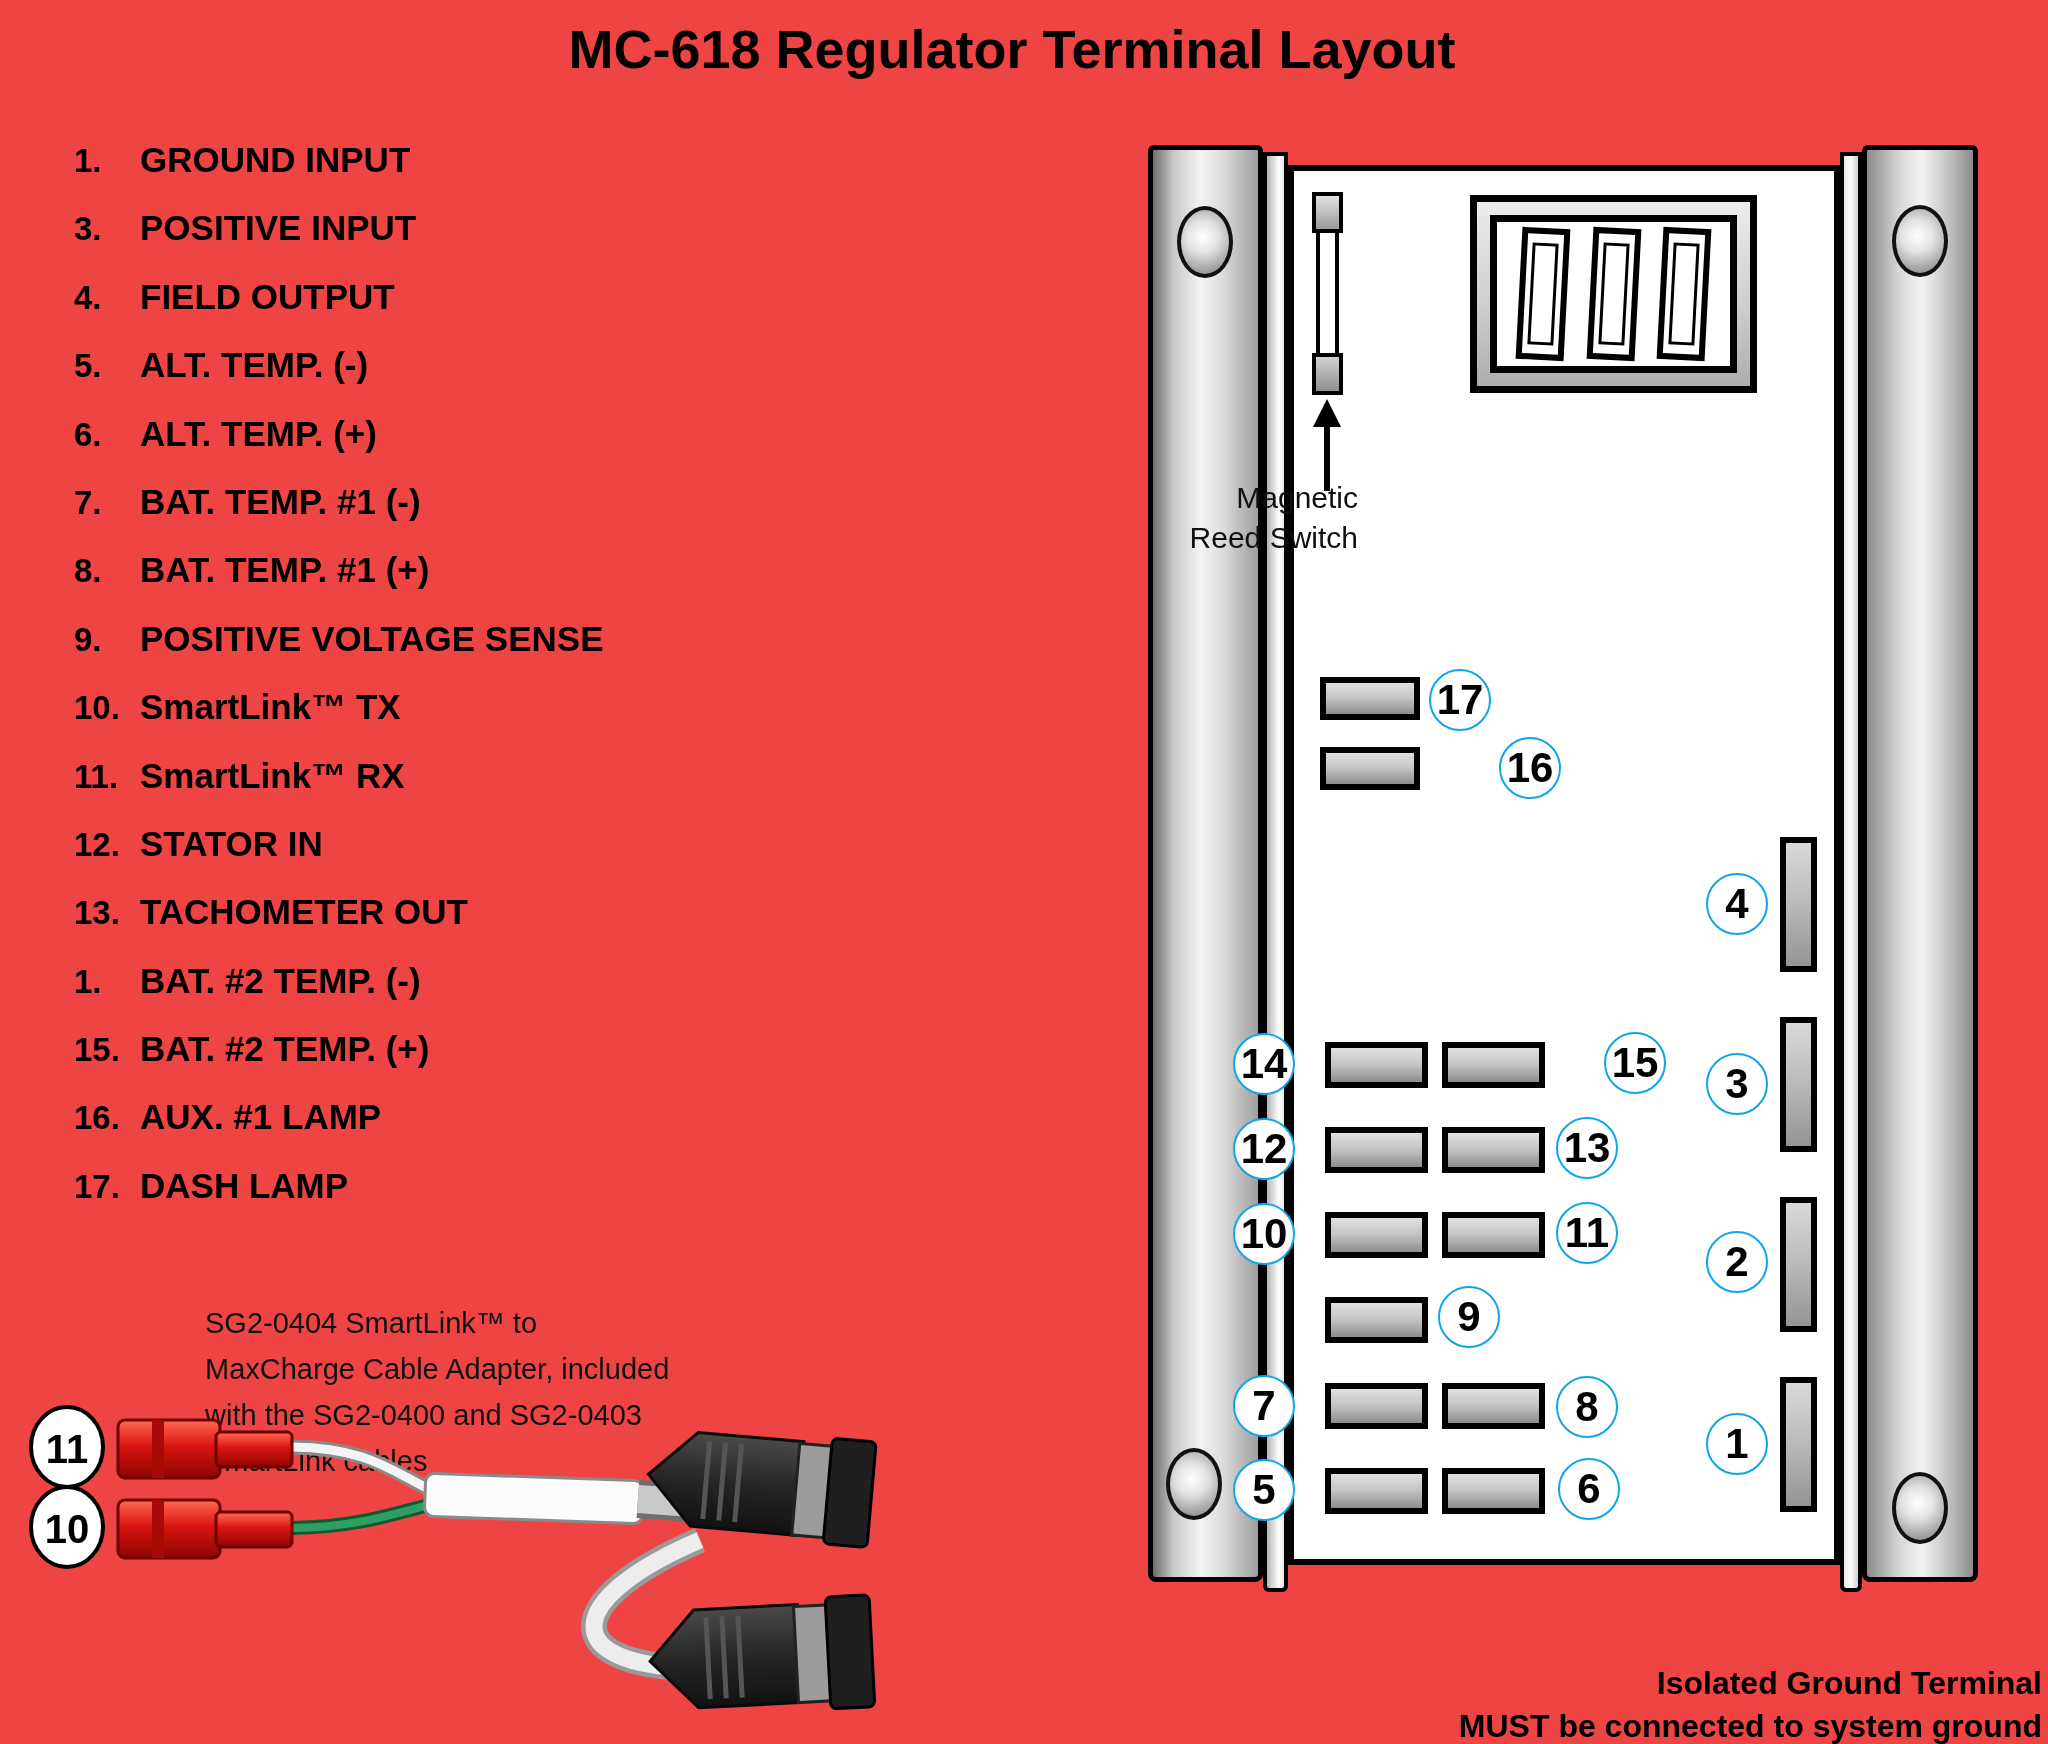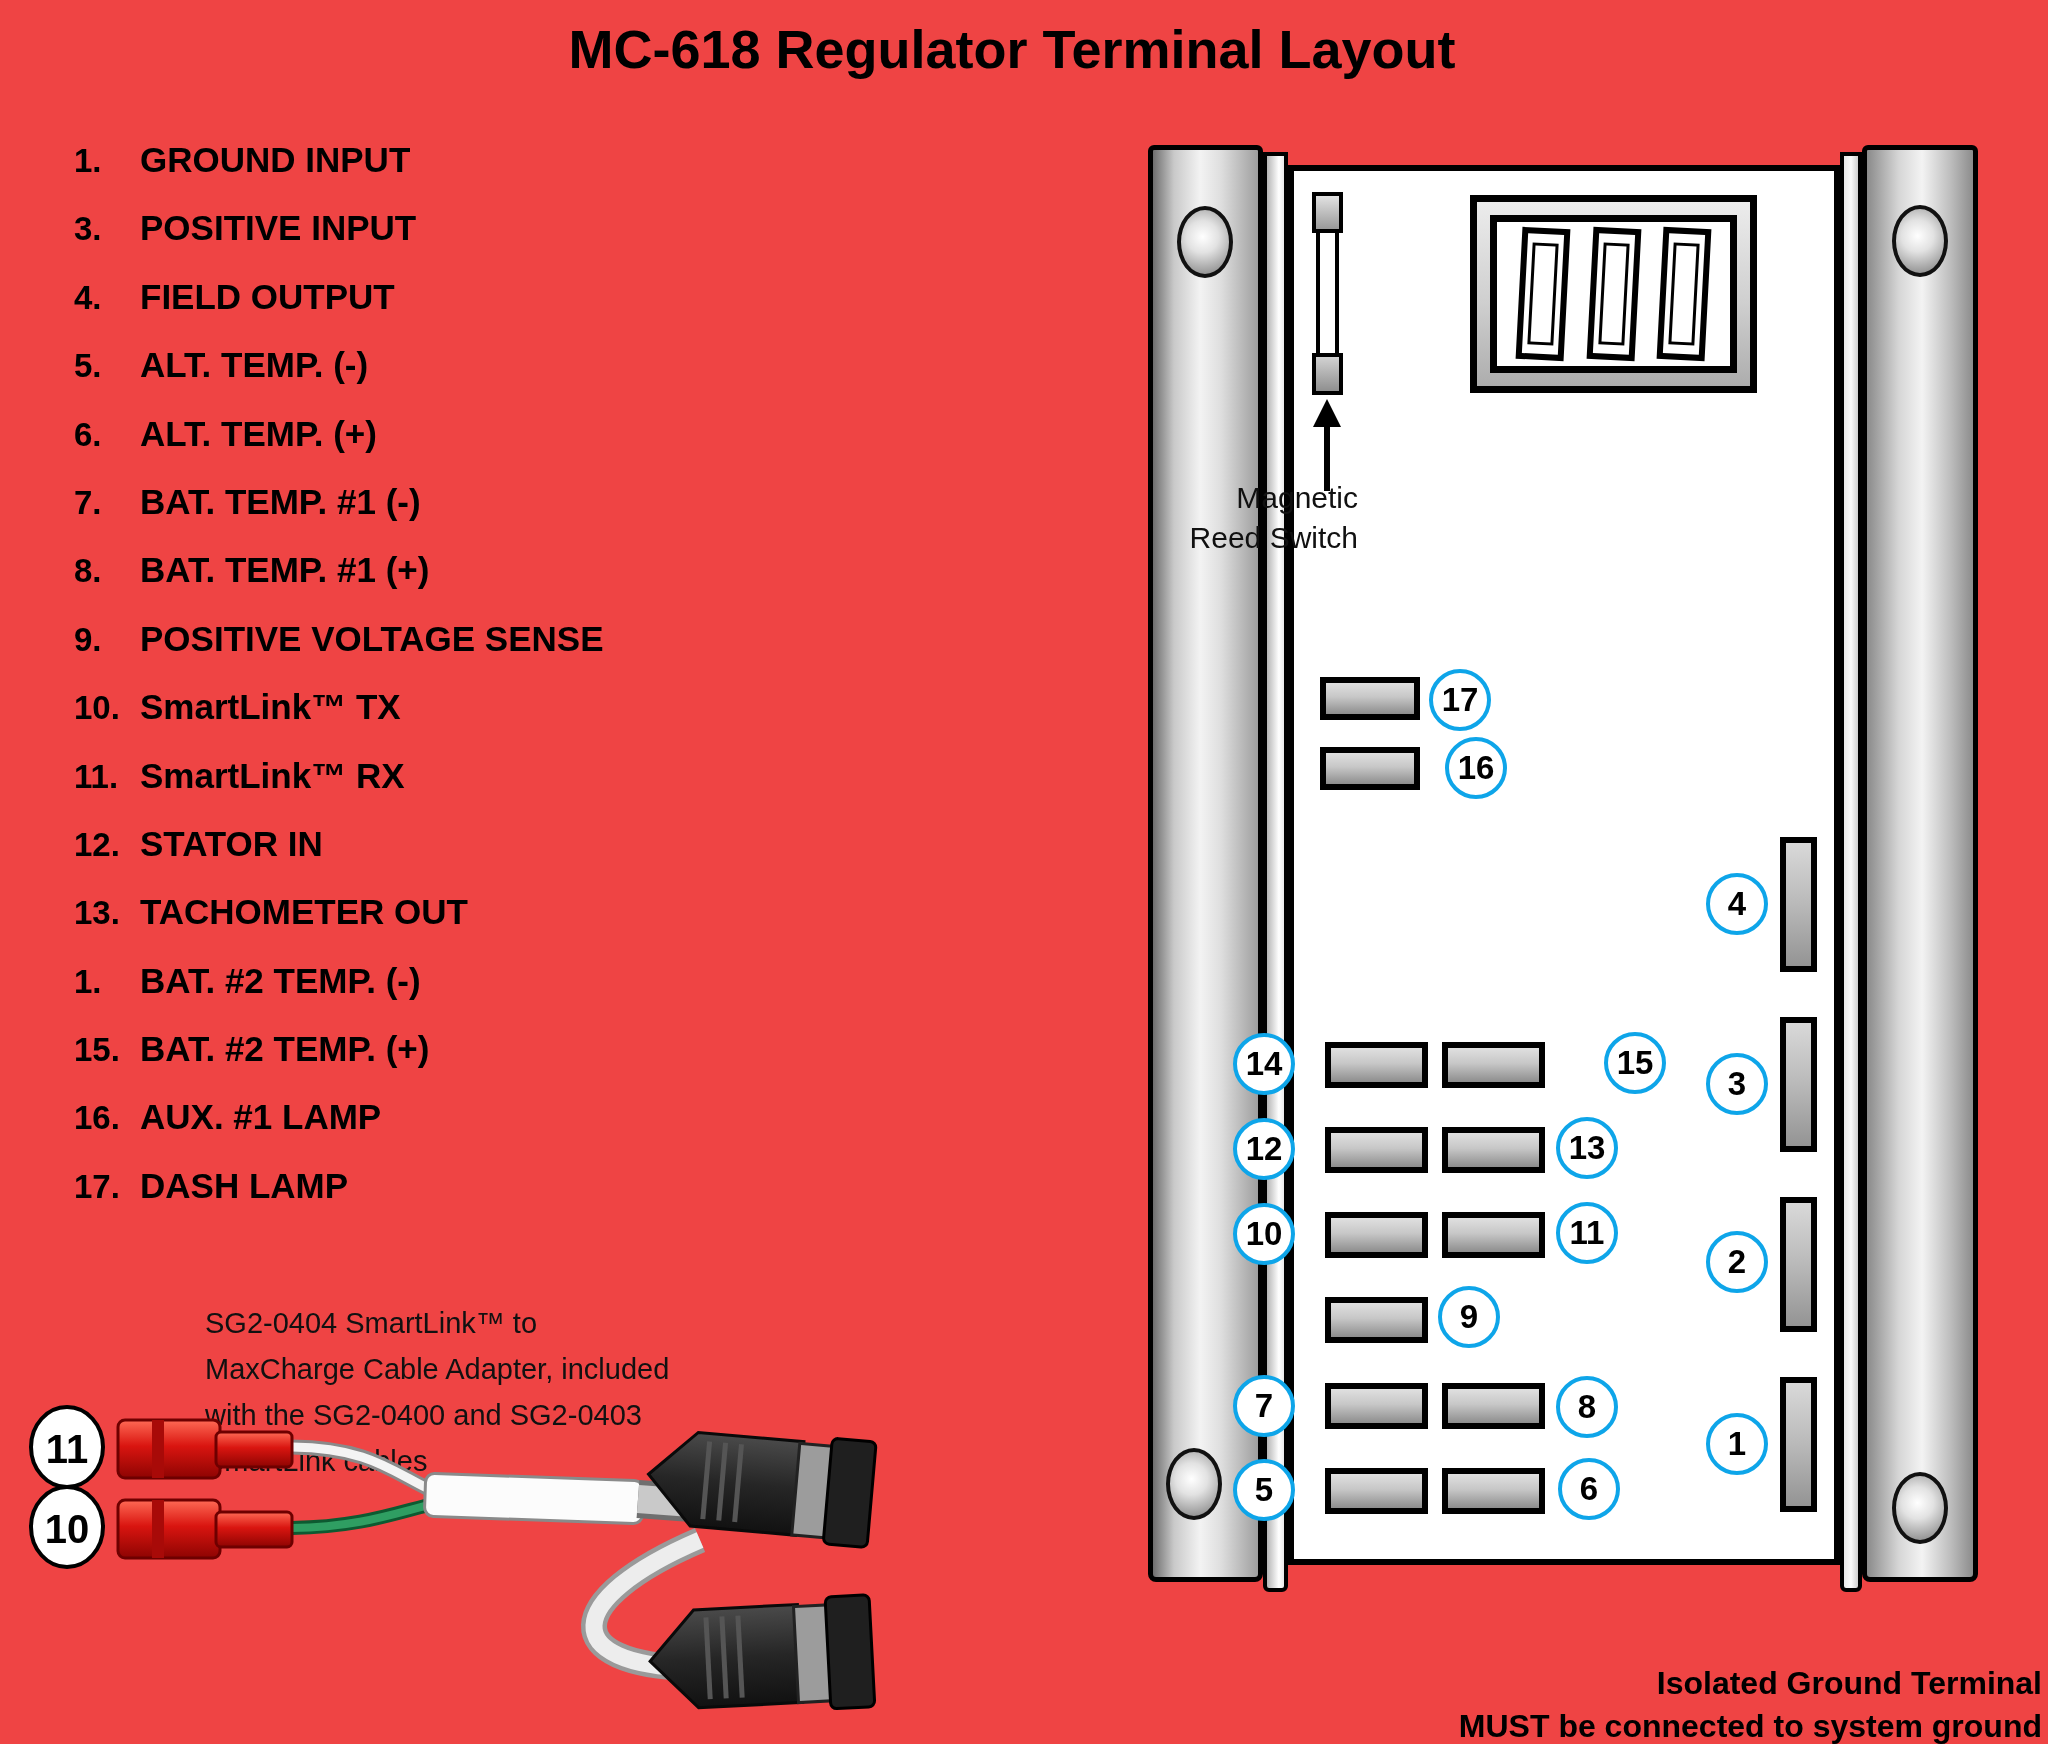--- a/index.html
+++ b/index.html
@@ -49,22 +49,22 @@
      border-right:14px solid transparent;border-bottom:28px solid #000;}
   #reed-arrow-shaft{left:1324px;top:425px;width:6px;height:66px;background:#000;}
   #reed-label{left:1152px;top:478px;width:206px;text-align:right;font-size:30px;line-height:40px;color:#111;}
   
   .term{width:103px;height:46px;border:6px solid #000;
      background:linear-gradient(180deg,#e0e0e0 0%,#c7c7c7 45%,#8d8d8d 100%);}
   .term-sm{width:100px;height:43px;}
   .term-v{width:37px;height:135px;border:6px solid #000;
      background:linear-gradient(180deg,#d9d9d9 0%,#b9b9b9 50%,#949494 100%);}
   
-  .circ{width:62px;height:62px;border:4px solid #0ea5e9;border-radius:50%;background:#fff;
-     display:flex;align-items:center;justify-content:center;font-size:33px;font-weight:bold;}
+  .circ{width:62px;height:62px;border:2px solid #0ea5e9;border-radius:50%;background:#fff;
+     display:flex;align-items:center;justify-content:center;font-size:42px;font-weight:bold;}
 </style>
 </head>
 <body>
 
 <div id="page">
 
   <div class="abs" id="title">MC-618 Regulator Terminal Layout</div>
 
   <div class="abs" id="term-list">
     <div class="row"><span class="num">1.</span><span class="lbl">GROUND INPUT</span></div>
@@ -140,21 +140,21 @@
   <div class="abs term" style="left:1442px;top:1383px;"></div>
   <div class="abs term" style="left:1325px;top:1468px;"></div>
   <div class="abs term" style="left:1442px;top:1468px;"></div>
 
   <div class="abs term-v" style="left:1780px;top:837px;"></div>
   <div class="abs term-v" style="left:1780px;top:1017px;"></div>
   <div class="abs term-v" style="left:1780px;top:1197px;"></div>
   <div class="abs term-v" style="left:1780px;top:1377px;"></div>
 
   <div class="abs circ" style="left:1429px;top:669px;">17</div>
-  <div class="abs circ" style="left:1445px;top:737px;">16</div>
+  <div class="abs circ" style="left:1499px;top:737px;">16</div>
   <div class="abs circ" style="left:1706px;top:873px;">4</div>
   <div class="abs circ" style="left:1233px;top:1033px;">14</div>
   <div class="abs circ" style="left:1604px;top:1032px;">15</div>
   <div class="abs circ" style="left:1706px;top:1053px;">3</div>
   <div class="abs circ" style="left:1233px;top:1118px;">12</div>
   <div class="abs circ" style="left:1556px;top:1117px;">13</div>
   <div class="abs circ" style="left:1233px;top:1203px;">10</div>
   <div class="abs circ" style="left:1556px;top:1202px;">11</div>
   <div class="abs circ" style="left:1706px;top:1231px;">2</div>
   <div class="abs circ" style="left:1438px;top:1286px;">9</div>

